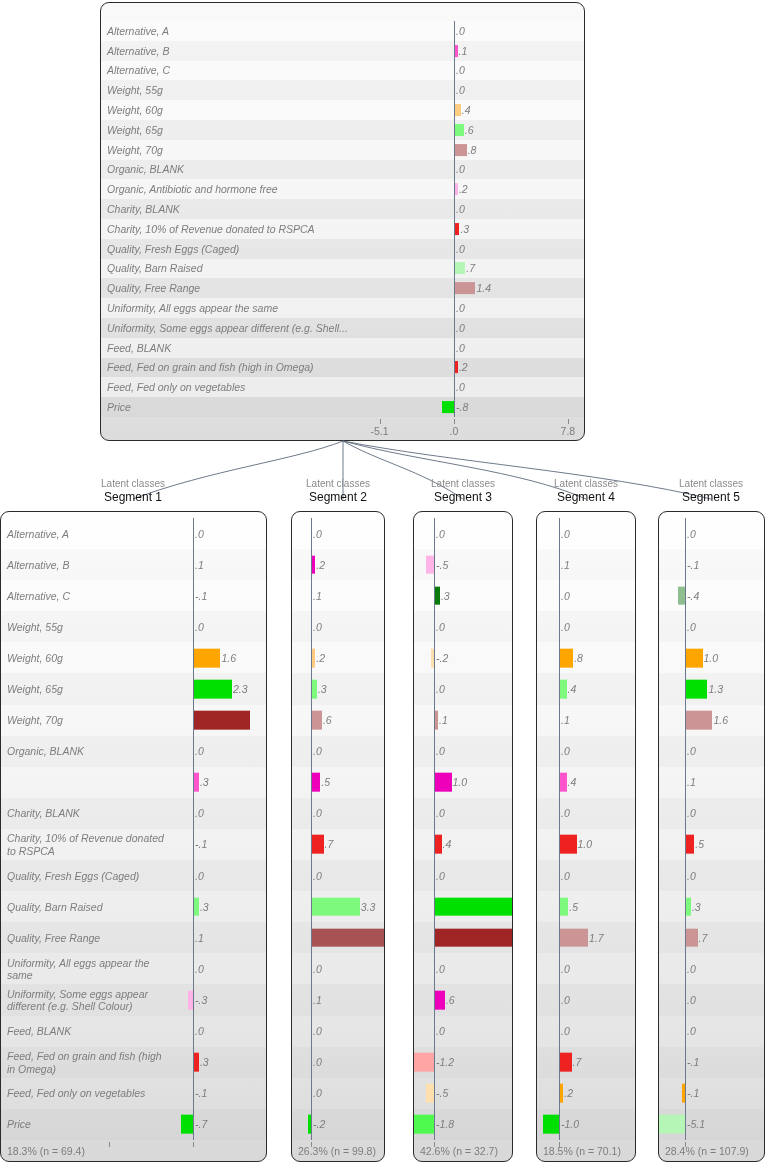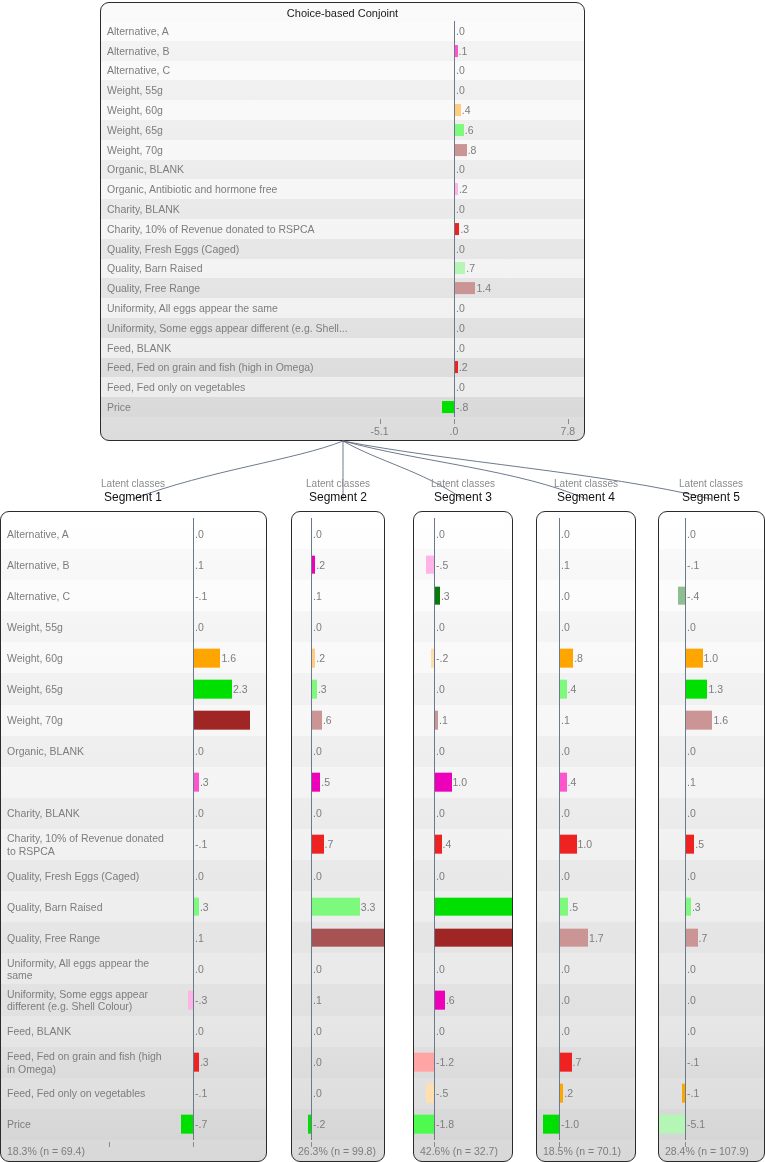--- a/index.html
+++ b/index.html
@@ -17,21 +17,21 @@
   }
   
   #top-panel{
     left:100px;top:2px;width:485px;height:439px;
     background:linear-gradient(to bottom,#fafafa 0%,#f2f2f2 35%,#e7e7e7 72%,#dcdcdc 100%);
   }
   #top-title{
     position:absolute;left:0;top:4px;width:100%;text-align:center;
     font-size:11px;color:#1b1b1b;
   }
-  .rowzone{position:absolute;left:0;right:0;}
+  .rowzone{position:absolute;left:0;right:0;font-style:italic;}
   .row{
     position:relative;box-sizing:border-box;
     display:flex;align-items:center;
   }
   .row .lbl{
     position:absolute;left:6px;top:50%;transform:translateY(-50%);
     font-size:10.5px;color:#7d7d7d;white-space:pre-line;line-height:12.5px;
   }
   .axisline{position:absolute;top:0;bottom:0;width:1px;background:#6a7a8c;}
   .bar{position:absolute;top:50%;transform:translateY(-50%);height:60%;}
@@ -61,21 +61,20 @@
   #seg3{left:413px;top:511px;width:100px;height:651px;}
   #seg4{left:536px;top:511px;width:100px;height:651px;}
   #seg5{left:658px;top:511px;width:107px;height:651px;}
 
   svg.connectors{position:absolute;left:0;top:0;width:765px;height:1162px;pointer-events:none;}
 </style>
 </head>
 <body>
 
 <div class="panel" id="top-panel">
-  <div id="top-title">Choice-based Conjoint</div>
   <div class="rowzone" id="top-rows" style="top: 18px;">
       <div class="row" style="height: 19.8px; background: rgba(255, 255, 255, 0.42);">
         <div class="lbl">Alternative, A</div>
         <div class="axisline" style="left: 353px;"></div>
         <div class="bval" style="left: 355px;">.0</div>
       </div>
       <div class="row" style="height: 19.8px; background: rgba(0, 0, 0, 0.02);">
         <div class="lbl">Alternative, B</div>
         <div class="axisline" style="left: 353px;"></div>
         <div class="bar" style="background: rgb(255, 85, 204); left: 354px; width: 2.5px;"></div>

